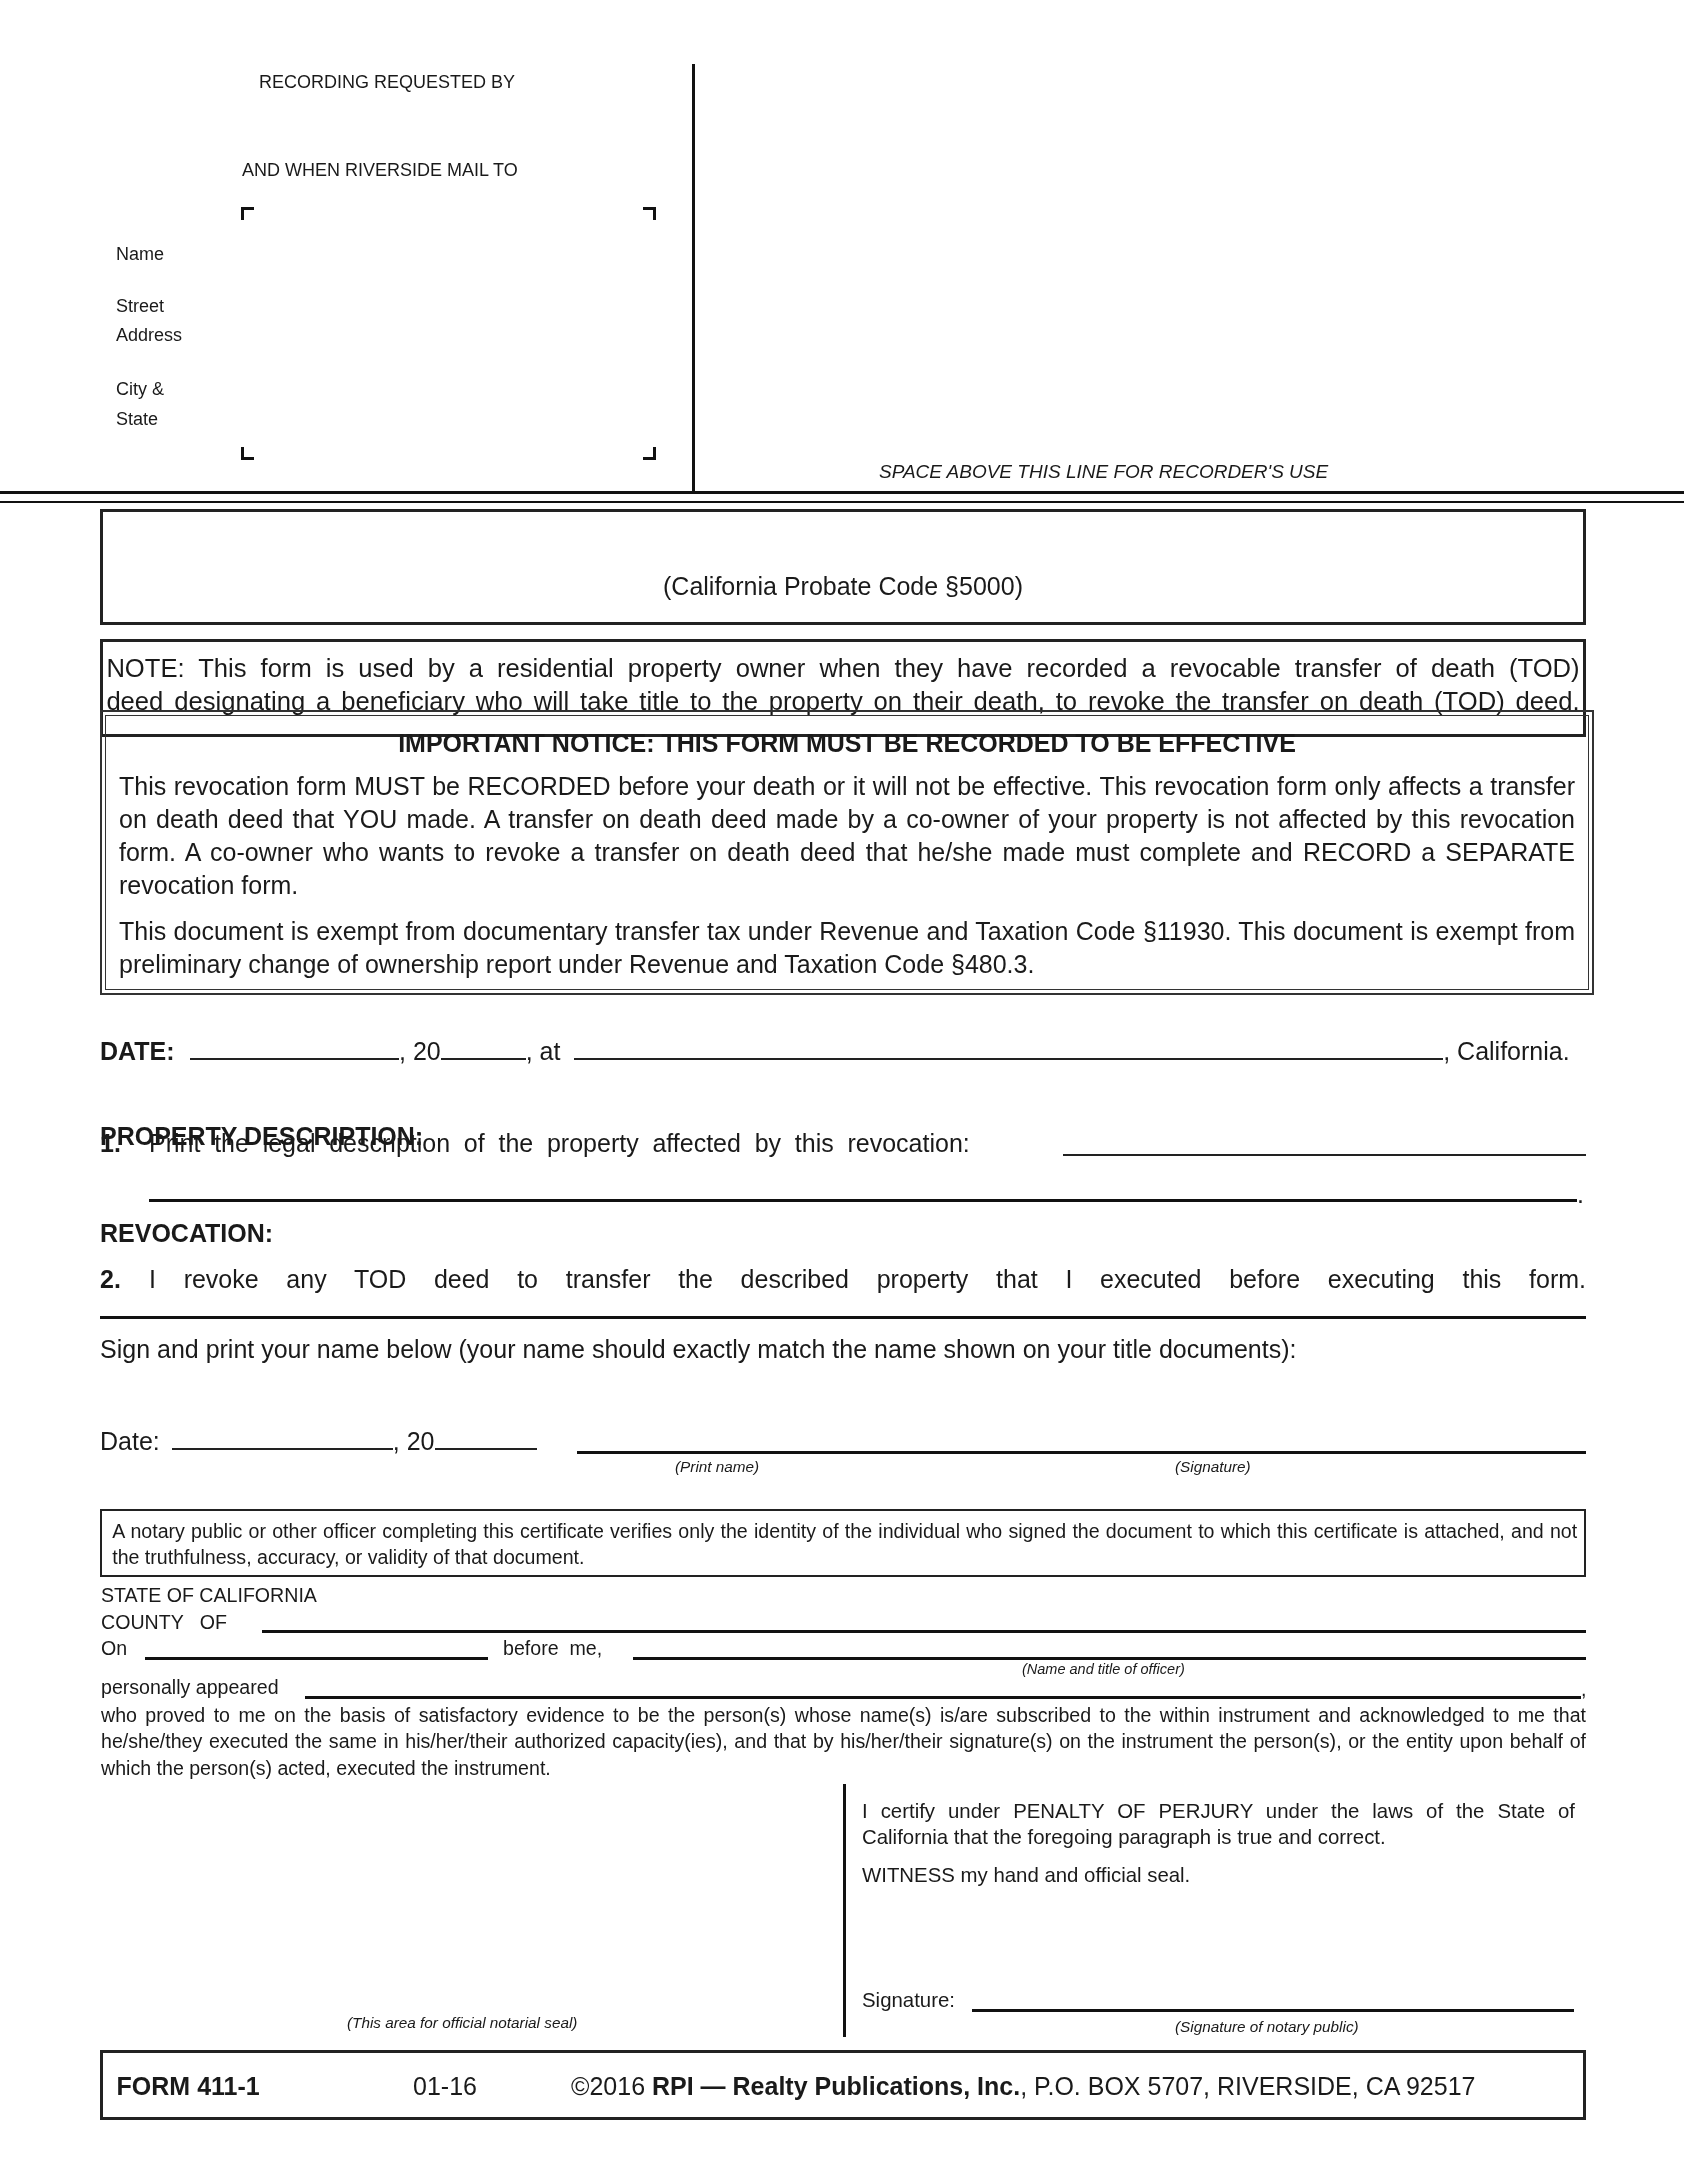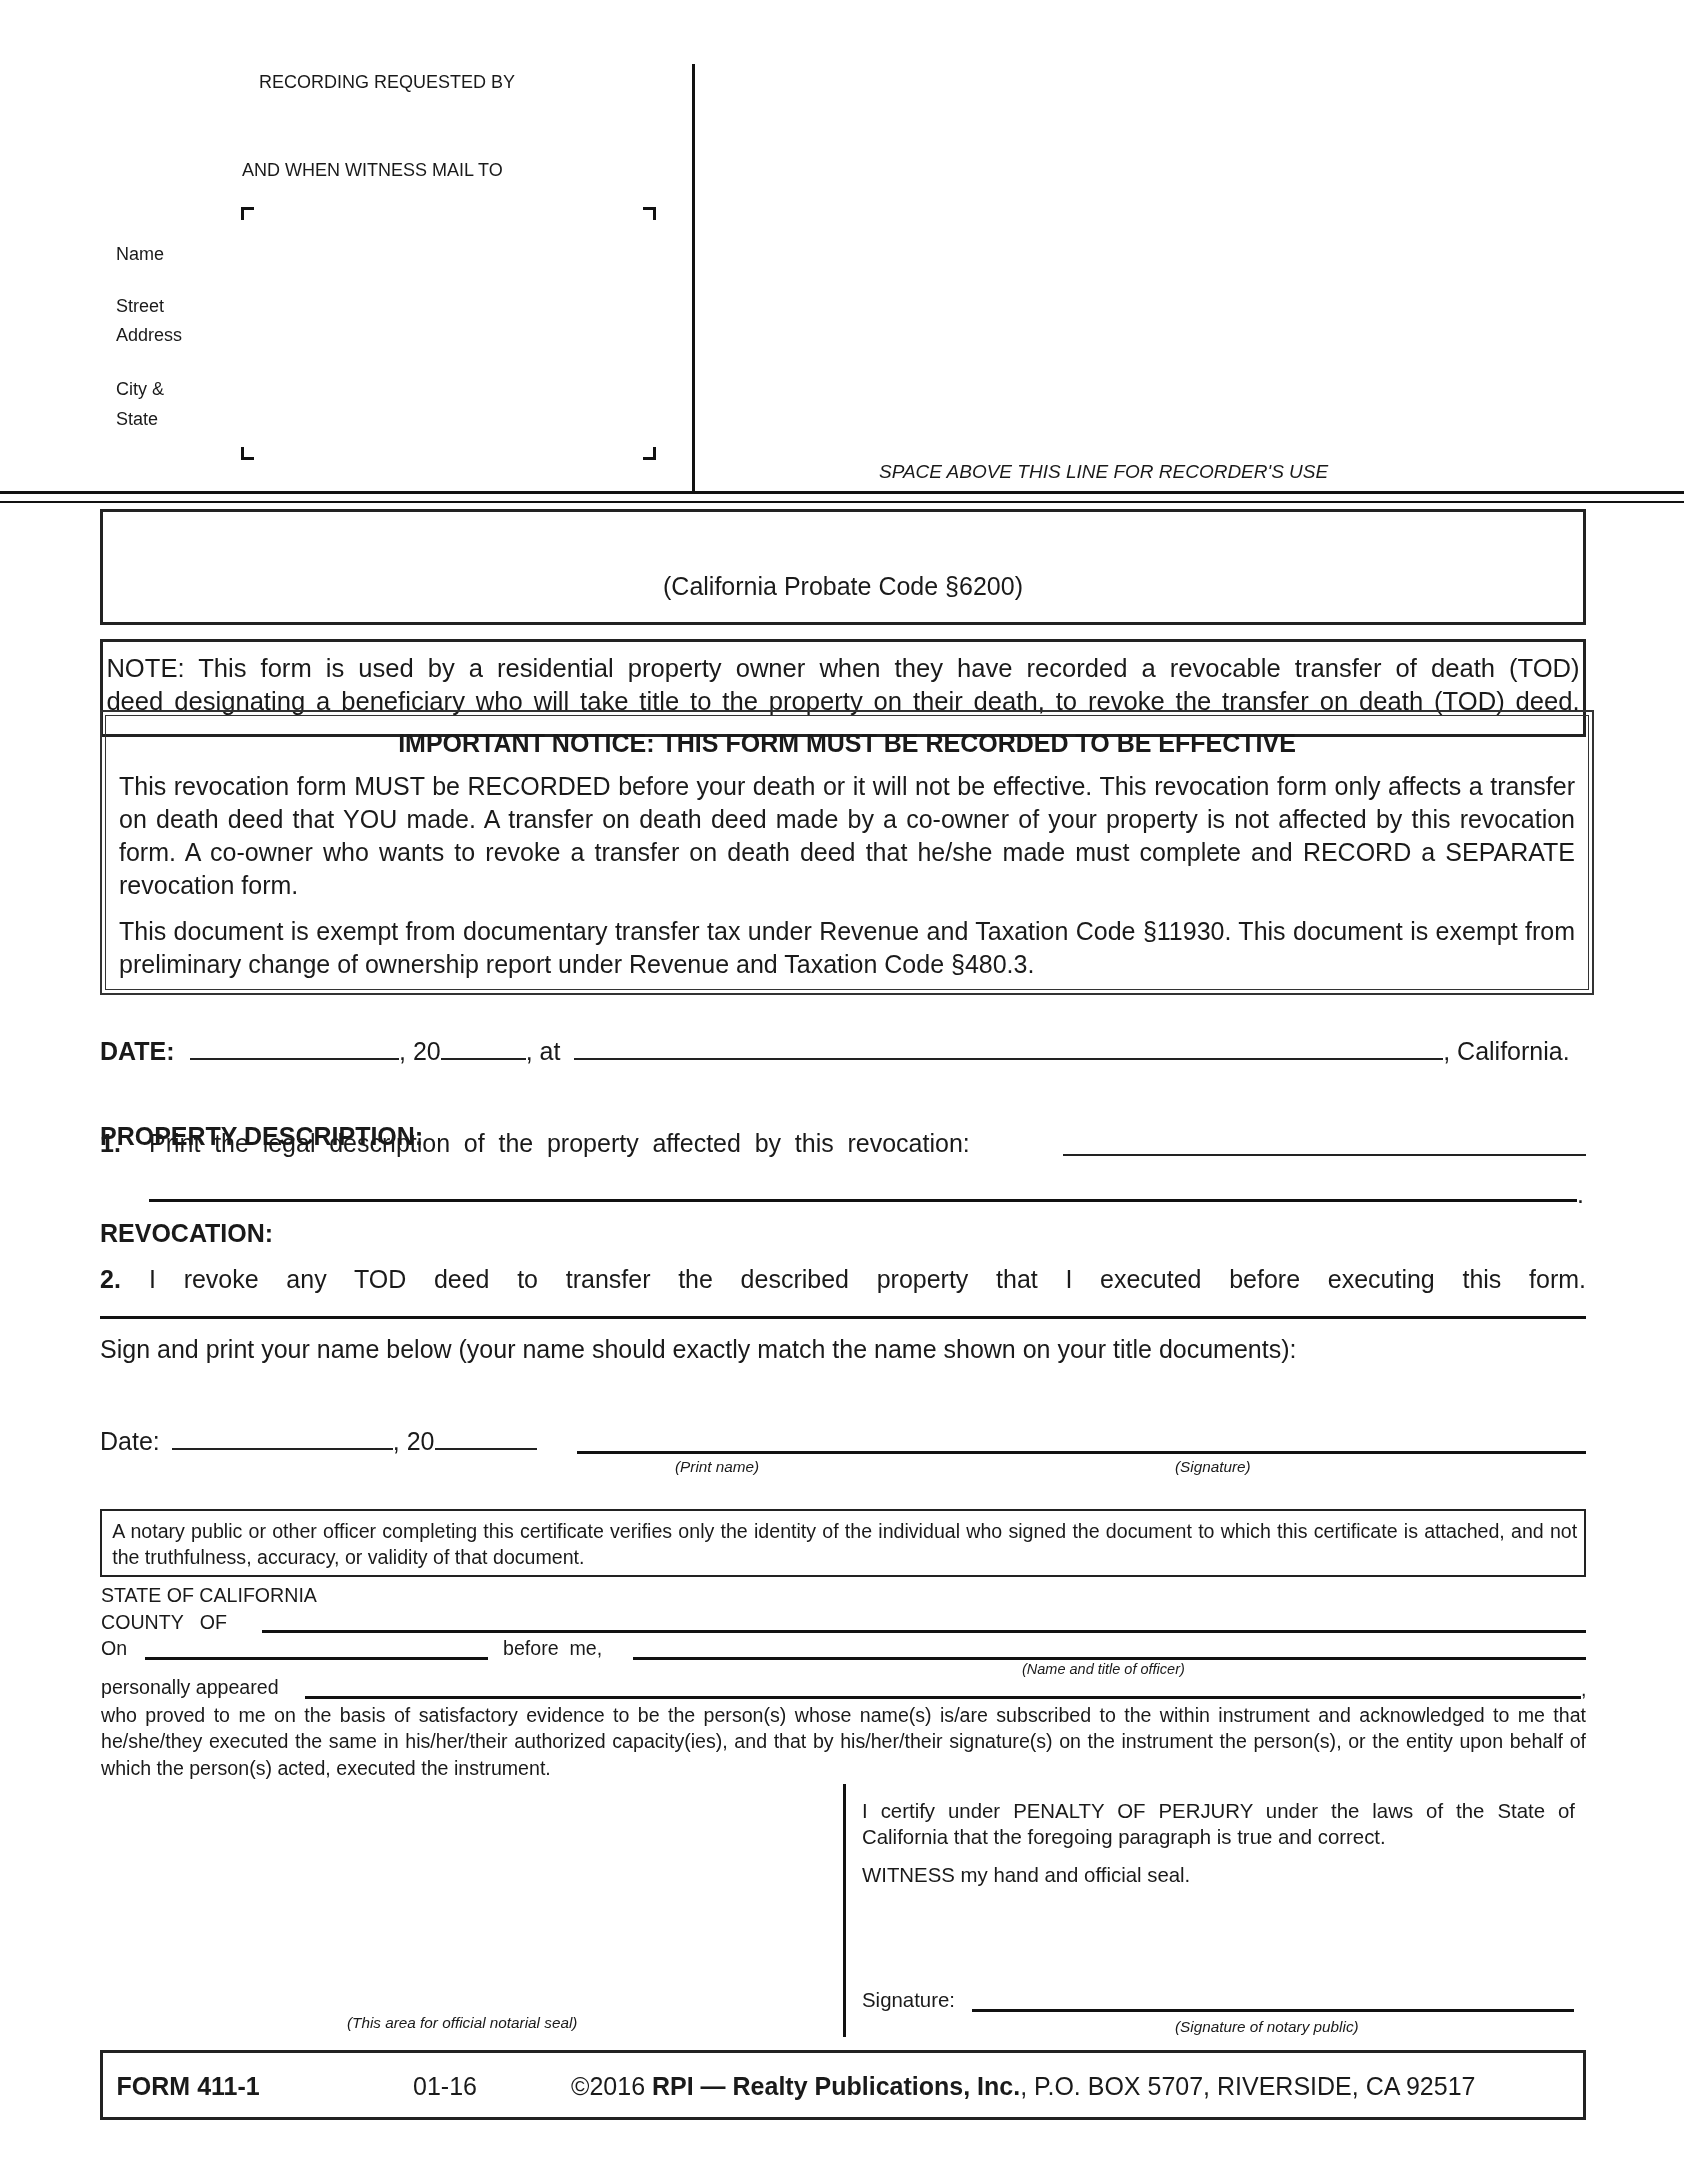--- a/index.html
+++ b/index.html
@@ -20,21 +20,21 @@
   .dbox-inner { position: absolute; inset: 3.4px; border: 1.7px solid #333; }
   .blank { display: inline-block; border-bottom: 2.6px solid #222; vertical-align: baseline; height: 0.9px; }
   .justify { text-align: justify; text-align-last: justify; white-space: normal; }
   .para { white-space: normal; text-align: justify; }
 </style>
 </head>
 <body>
 
 <div>
   <div class="abs f26" style="left:259px; top:72px;">RECORDING REQUESTED BY</div>
-  <div class="abs f26" style="left:242px; top:160px;">AND WHEN WITNESS MAIL TO</div>
+  <div class="abs f26" style="left:242px; top:160px;">AND WHEN RIVERSIDE MAIL TO</div>
 
   <div class="corner" style="left:241px; top:207px; border-top-width:3.4px; border-left-width:3.4px;"></div>
   <div class="corner" style="left:643px; top:207px; border-top-width:3.4px; border-right-width:3.4px;"></div>
   <div class="corner" style="left:241px; top:447px; border-bottom-width:3.4px; border-left-width:3.4px;"></div>
   <div class="corner" style="left:643px; top:447px; border-bottom-width:3.4px; border-right-width:3.4px;"></div>
 
   <div class="abs f26" style="left:116px; top:244px;">Name</div>
   <div class="abs f26" style="left:116px; top:296px;">Street</div>
   <div class="abs f26" style="left:116px; top:325px;">Address</div>
   <div class="abs f26" style="left:116px; top:379px;">City &amp;</div>
@@ -44,21 +44,21 @@
 
   <div class="vline" style="left:692px; top:64px; width:2.6px; height:429px;"></div>
   <div class="abs f22" style="left:879px; top:461px; font-style:italic;">SPACE ABOVE THIS LINE FOR RECORDER'S USE</div>
   <div style="position:absolute; left:698px; top:64px; width:980px; height:392px;"></div>
 
   <div class="hline" style="left:0; top:491px; width:1685px; height:3.4px;"></div>
   <div class="hline" style="left:0; top:501px; width:1685px; height:1.7px;"></div>
 </div>
 
 <div class="box" style="left:100px; top:509px; width:1486px; height:116px;">
-  <div class="f29" style="position:absolute; left:0; right:0; top:60px; text-align:center;">(California Probate Code §6200)</div>
+  <div class="f29" style="position:absolute; left:0; right:0; top:60px; text-align:center;">(California Probate Code §5000)</div>
 </div>
 
 <div class="box" style="left:100px; top:639px; width:1486px; height:98px;">
   <div class="f29 justify" style="position:absolute; left:3.4px; right:3.4px; top:45px; font-size:25.6px;">deed designating a beneficiary who will take title to the property on their death, to revoke the transfer on death (TOD) deed.</div>
   <div class="f29 justify" style="position:absolute; left:3.4px; right:3.4px; top:12px; font-size:25.6px;">NOTE: This form is used by a residential property owner when they have recorded a revocable transfer of death (TOD)</div>
 </div>
 
 <div class="dbox" style="left:100px; top:710px; width:1494px; height:285px;padding-left:40px;">
   <div class="dbox-inner"></div>
   <div class="f29 b" style="position:absolute; left:0; right:0; top:17px; text-align:center;">IMPORTANT NOTICE: THIS FORM MUST BE RECORDED TO BE EFFECTIVE</div>

